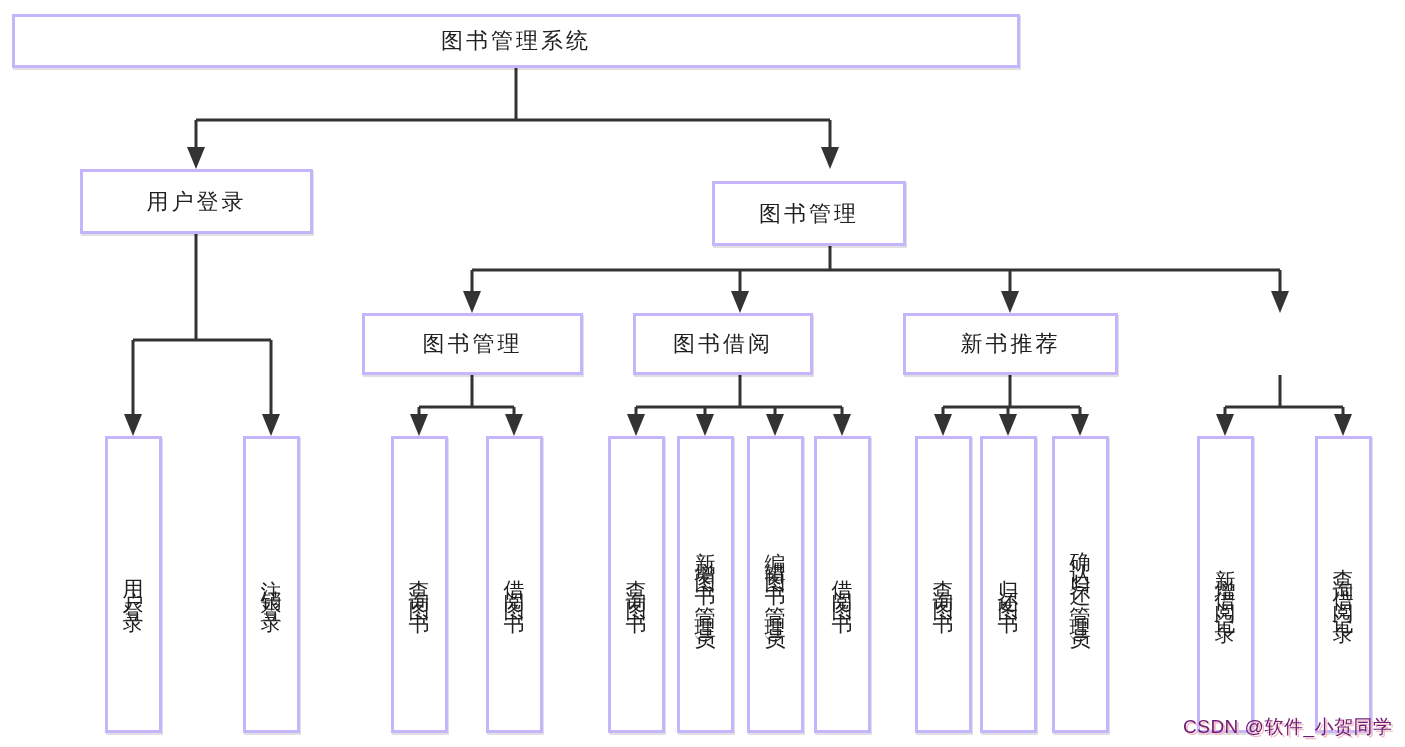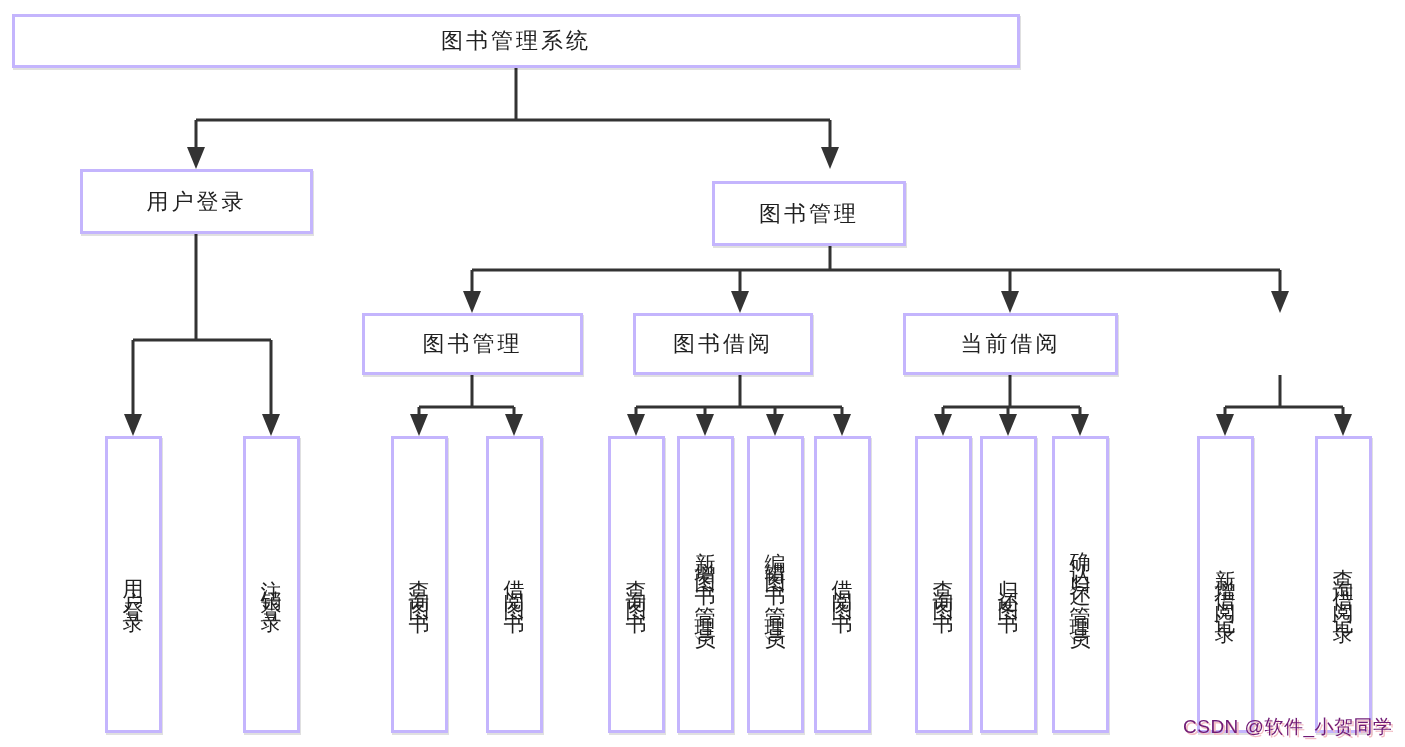--- a/index.html
+++ b/index.html
@@ -63,21 +63,21 @@
     </g>
   </svg>
 
   <div class="node hnode" style="left:12px;top:14px;width:1008px;height:54px">图书管理系统</div>
 
   <div class="node hnode" style="left:80px;top:169px;width:233px;height:65px">用户登录</div>
   <div class="node hnode" style="left:712px;top:181px;width:194px;height:65px">图书管理</div>
 
   <div class="node hnode" style="left:362px;top:313px;width:221px;height:62px">图书管理</div>
   <div class="node hnode" style="left:633px;top:313px;width:180px;height:62px">图书借阅</div>
-  <div class="node hnode" style="left:903px;top:313px;width:215px;height:62px">当前借阅</div>
+  <div class="node hnode" style="left:903px;top:313px;width:215px;height:62px">新书推荐</div>
 
   <div class="node leaf" style="left:105px">用户登录</div>
   <div class="node leaf" style="left:243px">注销登录</div>
 
   <div class="node leaf" style="left:391px">查询图书</div>
   <div class="node leaf" style="left:486px">借阅图书</div>
 
   <div class="node leaf" style="left:608px">查询图书</div>
   <div class="node leaf" style="left:677px">新增图书（管理员）</div>
   <div class="node leaf" style="left:747px">编辑图书（管理员）</div>

